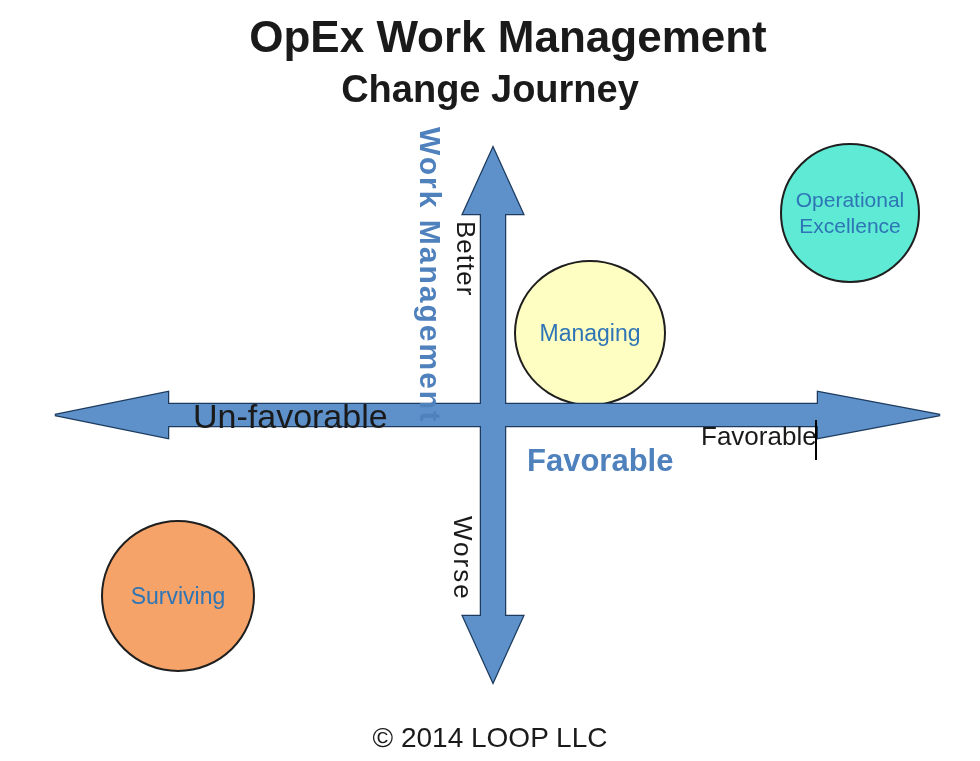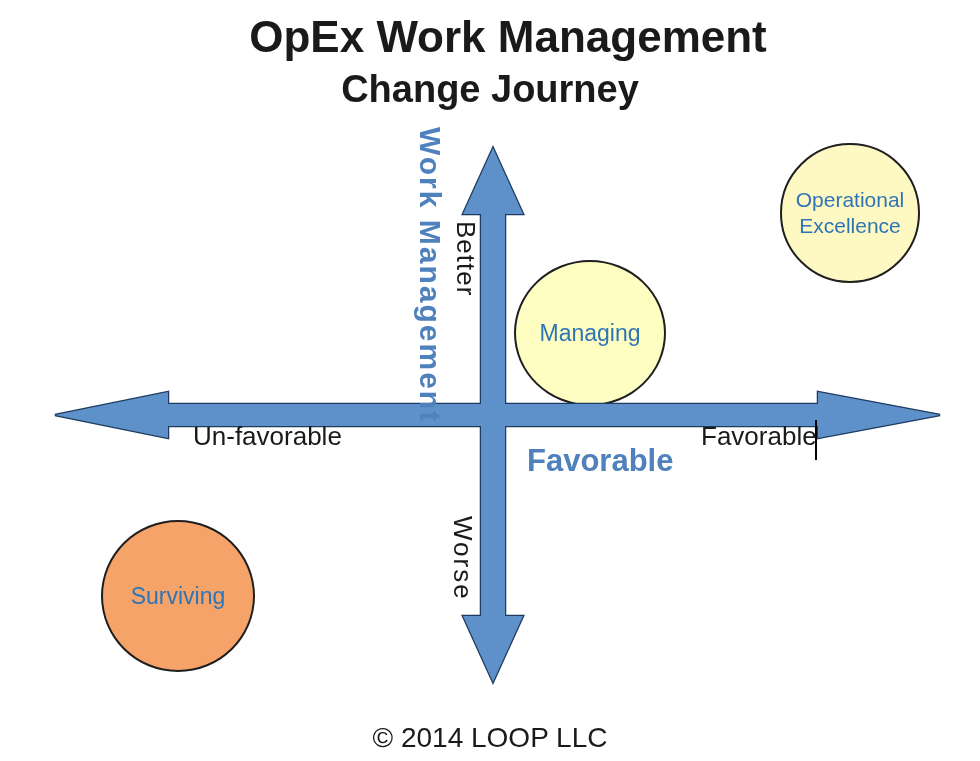--- a/index.html
+++ b/index.html
@@ -49,41 +49,41 @@
     white-space:nowrap;line-height:1.1;
   }
   .v-axis-name{
     left:414px;top:127px;
     font-size:30px;font-weight:bold;letter-spacing:2px;
     color:var(--axis-blue);
   }
   .v-better{left:451px;top:221px;font-size:26px;letter-spacing:1px;color:var(--text-black);}
   .v-worse{left:448px;top:516px;font-size:26px;letter-spacing:2px;color:var(--text-black);}
   .hlabel{position:absolute;z-index:3;white-space:nowrap;color:var(--text-black);}
-  .h-unfavorable{left:193px;top:421px;font-size:26px;}
+  .h-unfavorable{left:193px;top:397px;font-size:34px;}
   .h-favorable{left:701px;top:421px;font-size:26px;}
   .h-axis-name{
     left:527px;top:443px;font-size:31px;font-weight:bold;
     color:var(--axis-blue);
   }
   .text-cursor{
     position:absolute;z-index:4;
     left:815px;top:420px;width:2px;height:40px;
     background:#000000;
   }
 </style>
 </head>
 <body>
 
 <div class="stage">
 
   <div class="title">OpEx Work Management</div>
   <div class="subtitle">Change Journey</div>
 
-  <div class="bubble oe" style="background: #fef9c3;">
+  <div class="bubble oe" style="background: #5eead4;">
     <span>Operational Excellence</span>
   </div>
   <div class="bubble managing" style="background: rgb(255, 254, 194);">
     <span>Managing</span>
   </div>
   <div class="bubble surviving" style="background: rgb(245, 163, 104);">
     <span>Surviving</span>
   </div>
 
   <svg class="axes" width="980" height="761" viewBox="0 0 980 761">

